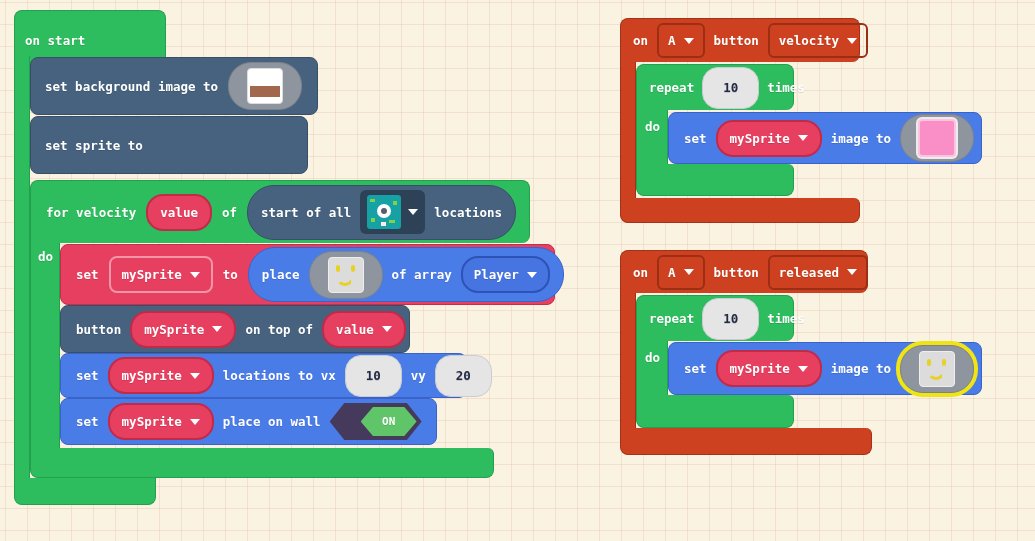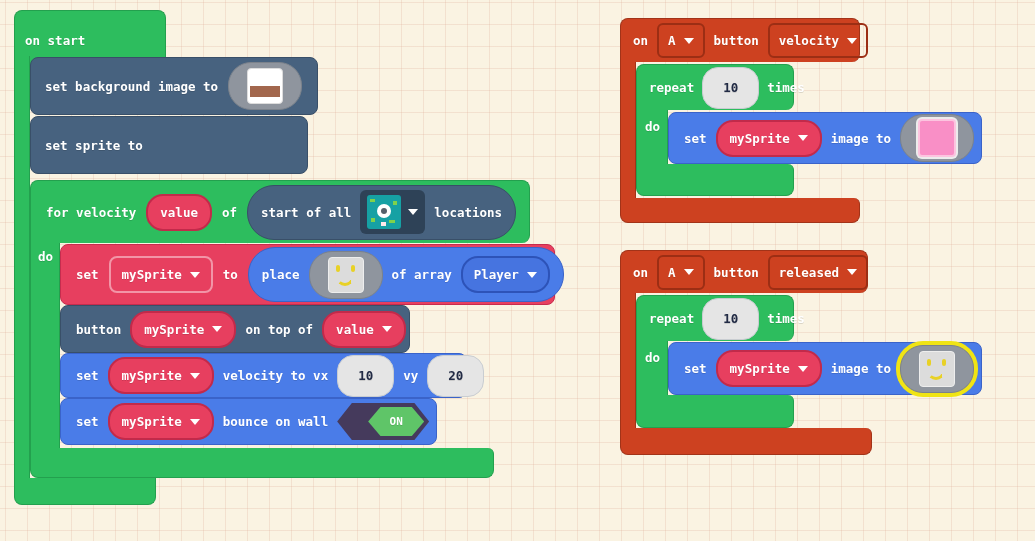--- a/index.html
+++ b/index.html
@@ -160,37 +160,37 @@
       <span class="arrow"></span>
     </div>
   </div>
 
   <div class="blk blue" style="left:60px;top:353px;width:407px;height:45px;border-radius:8px;gap:9px;padding-left:15px">
     <span class="t">set</span>
     <div class="pill-red">
       <span class="t">mySprite</span>
       <span class="arrow"></span>
     </div>
-    <span class="t">velocity to vx</span>
+    <span class="t">locations to vx</span>
     <div class="num">
       <span>10</span>
     </div>
     <span class="t">vy</span>
     <div class="num">
       <span>20</span>
     </div>
   </div>
 
   <div class="blk blue" style="left:60px;top:398px;width:377px;height:47px;border-radius:8px;gap:9px;padding-left:15px">
     <span class="t">set</span>
     <div class="pill-red">
       <span class="t">mySprite</span>
       <span class="arrow"></span>
     </div>
-    <span class="t">bounce on wall</span>
+    <span class="t">place on wall</span>
     <div class="hex-out">
       <div class="hex-in">
         <span>ON</span>
       </div>
     </div>
   </div>
 
   <div class="blk rust noborder-b" style="left:620px;top:18px;width:240px;height:44px;border-radius:8px 8px 8px 0;gap:9px;padding-left:12px">
     <span class="t">on</span>
     <div class="dd-rust">

